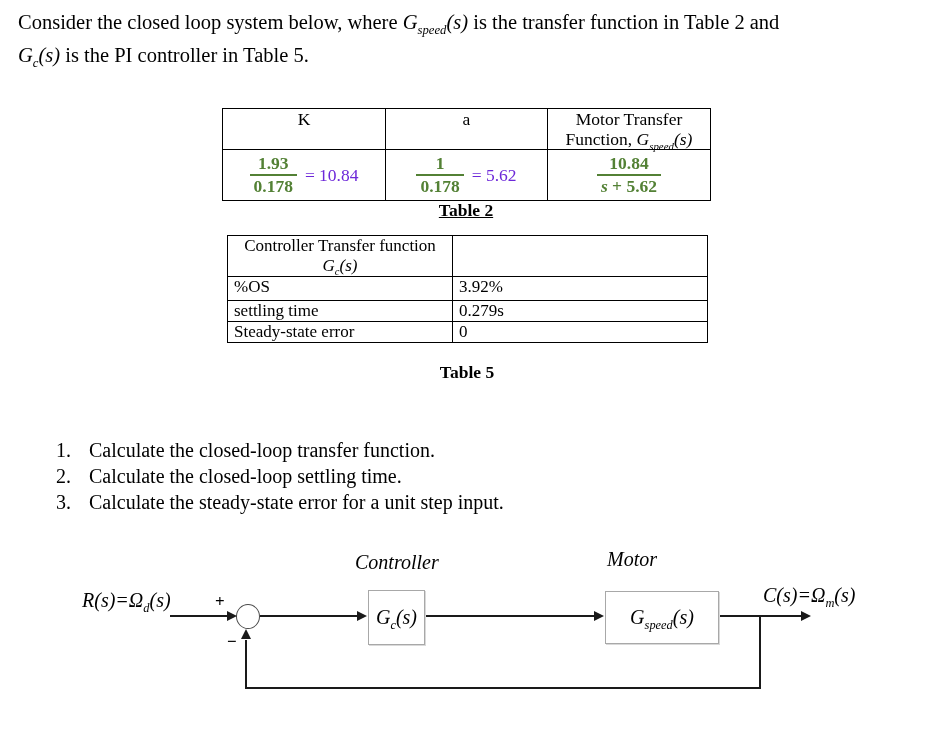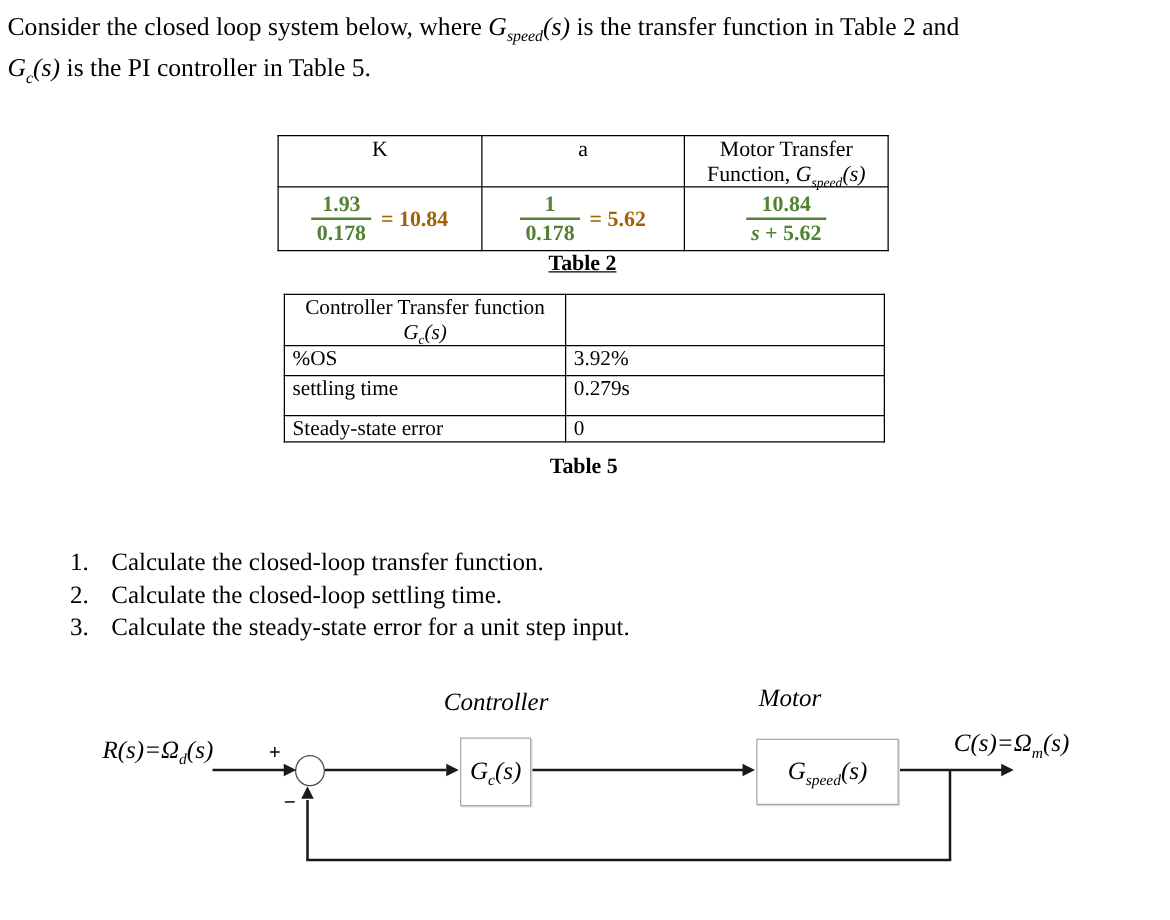--- a/index.html
+++ b/index.html
@@ -4,31 +4,31 @@
 <style>
   html,body{margin:0;padding:0;}
   body{
     width:936px;height:736px;background:#ffffff;position:relative;
     font-family:"Liberation Serif", serif;color:#000;overflow:hidden;
   }
   .abs{position:absolute;}
   .ital{font-style:italic;}
   sub.m{font-size:0.62em;font-style:italic;line-height:0;}
   
-  .intro{left:6px;top:6px;font-size:20.5px;line-height:33px;white-space:nowrap;}
+  .intro{left:18px;top:6px;font-size:20.5px;line-height:33px;white-space:nowrap;}
   
   table{border-collapse:collapse;table-layout:fixed;}
   #table2{left:222px;top:108px;width:488px;font-size:17.5px;}
   #table2 th,#table2 td{border:1px solid #000;padding:0;}
   #table2 th{font-weight:normal;vertical-align:top;text-align:center;height:38px;line-height:20px;}
   #table2 td{height:50px;text-align:center;vertical-align:middle;}
   .frac{display:inline-block;vertical-align:middle;text-align:center;font-weight:bold;color:#538135;line-height:1.1;}
   .frac .num{display:block;border-bottom:2px solid #538135;padding:0 4px 1px 4px;}
   .frac .den{display:block;padding:1px 4px 0 4px;}
-  .eq{font-weight:bold;color:#a16207;margin-left:8px;vertical-align:middle;}
+  .eq{font-weight:normal;color:#6d28d9;margin-left:8px;vertical-align:middle;}
   .caption{font-weight:bold;font-size:17.5px;text-align:center;}
   #table5{left:227px;top:235px;width:480px;font-size:17px;}
   #table5 td{border:1px solid #000;padding:0 6px;vertical-align:top;line-height:1.15;}
   #table5 .ctr{text-align:center;margin-top:35px;}
   
   .tasks{left:56px;top:437px;font-size:20px;line-height:26px;}
   .task{white-space:nowrap;}
   .tnum{display:inline-block;width:33px;}
   
   .dlabel{font-style:italic;font-size:20px;text-align:left;}
@@ -89,21 +89,21 @@
     <td class="ctr">
       <div>Controller Transfer function</div>
       <div><span class="ital">G</span><sub class="m">c</sub><span class="ital">(s)</span></div>
     </td>
     <td></td>
   </tr>
   <tr style="height:24px">
     <td>%OS</td>
     <td>3.92%</td>
   </tr>
-  <tr style="height:32px">
+  <tr style="height:21px">
     <td>settling time</td>
     <td>0.279s</td>
   </tr>
   <tr style="height:18px">
     <td>Steady-state error</td>
     <td>0</td>
   </tr>
 </tbody>
   </table>
 <div class="abs caption" style="left:227px;top:362px;width:480px;">Table 5</div>

